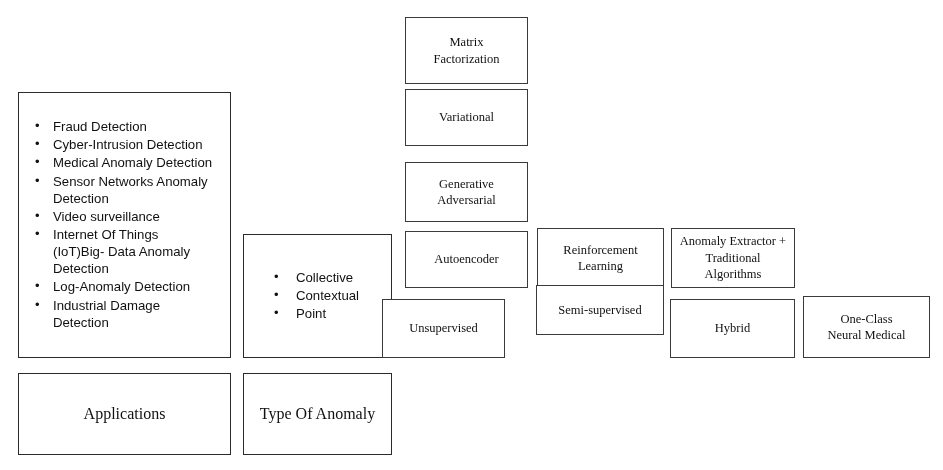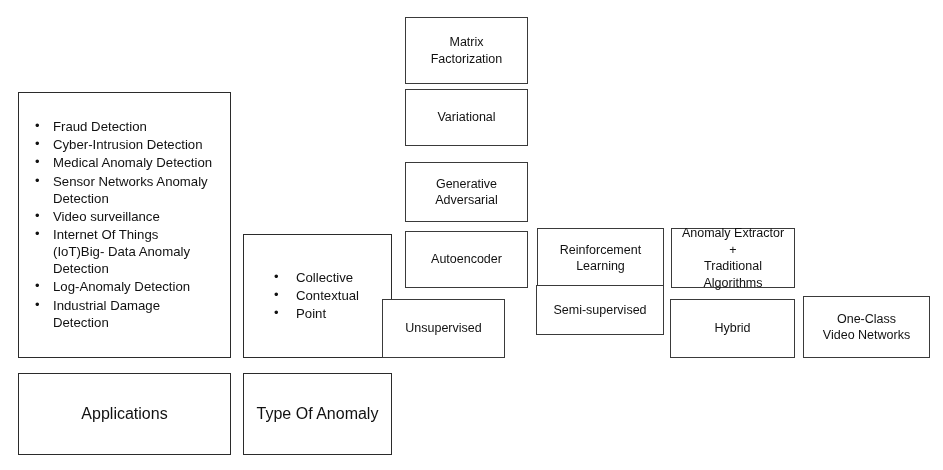--- a/index.html
+++ b/index.html
@@ -27,20 +27,21 @@
     align-items: center;
     justify-content: center;
     text-align: center;
     line-height: 1.32;
     color: #111111;
   }
   .box .txt {
     display: block;
     padding: 0 6px;
     white-space: pre-line;
+    font-family: Liberation Serif, serif;
   }
   
   .card {
     font-size: 12.5px;
   }
   
   .header-box {
     font-size: 16px;
     border: 1.6px solid #2b2b2b;
   }
@@ -185,21 +186,21 @@
 Traditional
 Algorithms</span>
   </div>
 
   <div class="box card" style="left:670px; top:299px; width:125px; height:59px;">
     <span class="txt">Hybrid</span>
   </div>
 
   <div class="box card" style="left:803px; top:296px; width:127px; height:62px;">
     <span class="txt">One-Class
-Video Networks</span>
+Neural Medical</span>
   </div>
 
   <div class="box header-box" style="left:18px; top:373px; width:213px; height:82px;">
     <span class="txt">Applications</span>
   </div>
 
   <div class="box header-box" style="left:243px; top:373px; width:149px; height:82px;">
     <span class="txt">Type Of Anomaly</span>
   </div>
 

